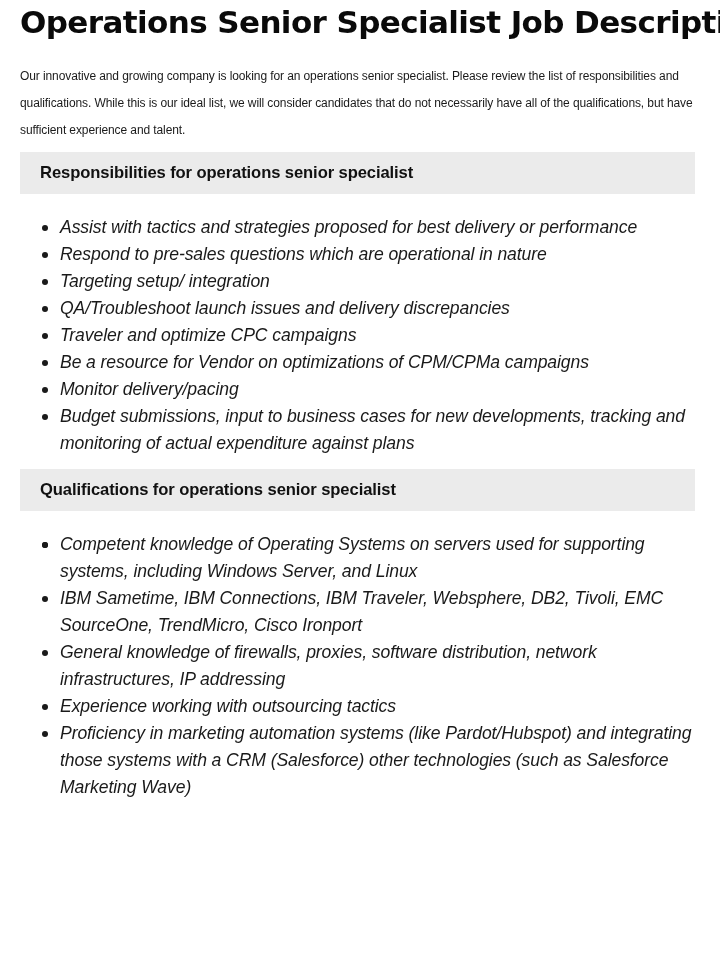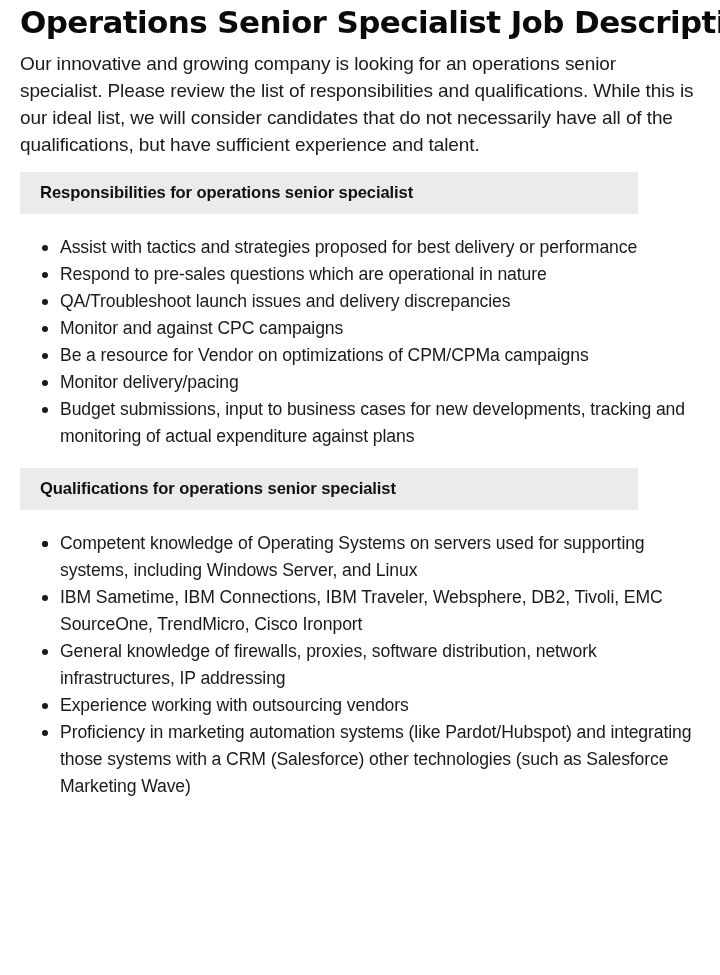--- a/index.html
+++ b/index.html
@@ -24,47 +24,48 @@
       font-size: 31px;
       letter-spacing: -0.6px;
       line-height: 40px;
       margin: 0;
       padding-top: 2px;
       height: 44px;
       white-space: nowrap;
       color: #0a0a0a;
     }
     .intro {
-      margin: 4px 0 0 0;
-      font-size: 19px;
+      margin: 17px 0 0 0;
+      font-size: 12px;
       line-height: 27px;
       letter-spacing: -0.1px;
       color: #1a1a1a;
     }
     .section-header {
-      margin-top: 14px;
+      margin-top: 8px;
       background: #ebebeb;
       height: 42px;
-      width: 618px;
+      width: 675px;
       box-sizing: border-box;
       padding-left: 20px;
       display: flex;
       align-items: center;
     }
     .section-header h2 {
       margin: 0;
       font-size: 16.6px;
       font-weight: bold;
       letter-spacing: -0.1px;
       color: #111111;
     }
     ul.items {
       list-style: none;
       margin: 20px 0 0 0;
       padding: 0 0 0 40px;
+      font-style: italic;
     }
     ul.items li {
       position: relative;
       font-size: 17.6px;
       line-height: 27px;
       letter-spacing: -0.1px;
       color: #1a1a1a;
     }
     ul.items li .bullet {
       position: absolute;
@@ -86,36 +87,37 @@
   <h1 class="title">Operations Senior Specialist Job Description</h1>
   <p class="intro">Our innovative and growing company is looking for an operations senior specialist. Please review the list of responsibilities and qualifications. While this is our ideal list, we will consider candidates that do not necessarily have all of the qualifications, but have sufficient experience and talent.</p>
 
   <section>
     <div class="section-header">
       <h2>Responsibilities for operations senior specialist</h2>
     </div>
     <ul class="items">
       <li><span class="bullet"></span><span>Assist with tactics and strategies proposed for best delivery or performance</span></li>
       <li><span class="bullet"></span><span>Respond to pre-sales questions which are operational in nature</span></li>
+      <li><span class="bullet"></span><span>Targeting setup/ integration</span></li>
       <li><span class="bullet"></span><span>QA/Troubleshoot launch issues and delivery discrepancies</span></li>
-      <li><span class="bullet"></span><span>Monitor and against CPC campaigns</span></li>
+      <li><span class="bullet"></span><span>Traveler and optimize CPC campaigns</span></li>
       <li><span class="bullet"></span><span>Be a resource for Vendor on optimizations of CPM/CPMa campaigns</span></li>
       <li><span class="bullet"></span><span>Monitor delivery/pacing</span></li>
       <li><span class="bullet"></span><span>Budget submissions, input to business cases for new developments, tracking and monitoring of actual expenditure against plans</span></li>
     </ul>
   </section>
 
   <div class="section-gap"></div>
 
   <section>
     <div class="section-header">
       <h2>Qualifications for operations senior specialist</h2>
     </div>
     <ul class="items">
       <li><span class="bullet"></span></li>
       <li><span class="bullet"></span><span>Competent knowledge of Operating Systems on servers used for supporting systems, including Windows Server, and Linux</span></li>
       <li><span class="bullet"></span><span>IBM Sametime, IBM Connections, IBM Traveler, Websphere, DB2, Tivoli, EMC SourceOne, TrendMicro, Cisco Ironport</span></li>
       <li><span class="bullet"></span><span>General knowledge of firewalls, proxies, software distribution, network infrastructures, IP addressing</span></li>
-      <li><span class="bullet"></span><span>Experience working with outsourcing vendors</span></li>
+      <li><span class="bullet"></span><span>Experience working with outsourcing tactics</span></li>
       <li><span class="bullet"></span><span>Proficiency in marketing automation systems (like Pardot/Hubspot) and integrating those systems with a CRM (Salesforce) other technologies (such as Salesforce Marketing Wave)</span></li>
     </ul>
   </section>
 </div>
 
 </body></html>

